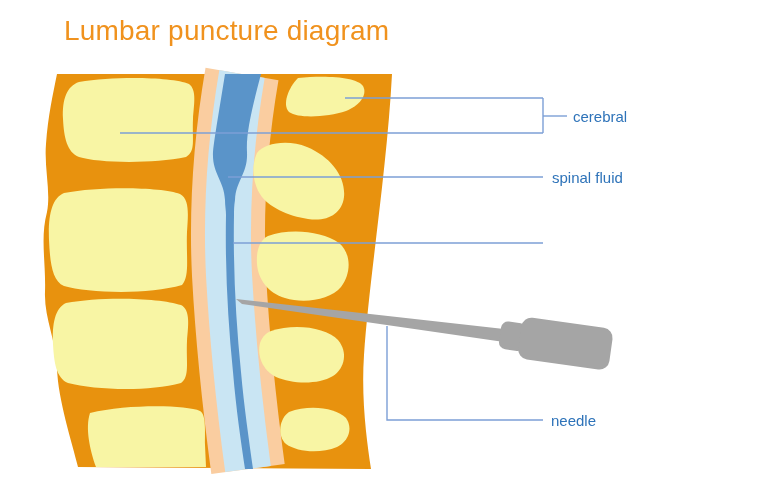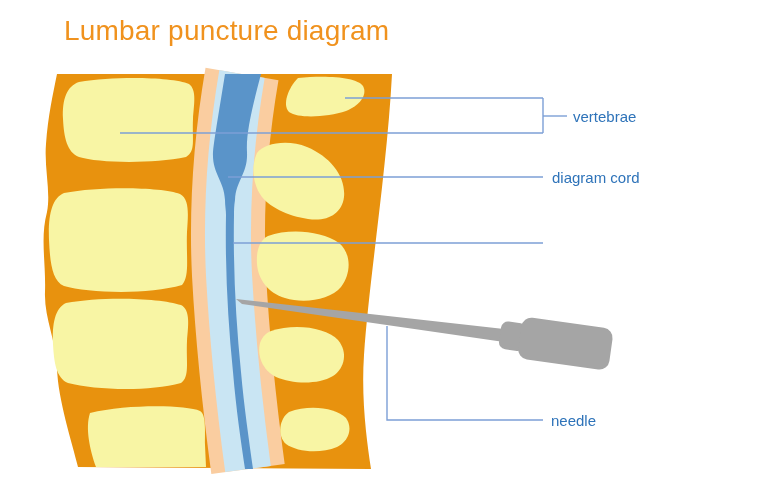--- a/index.html
+++ b/index.html
@@ -110,17 +110,17 @@
       <line x1="345" y1="98" x2="543" y2="98" stroke="#7C9FD6"></line>
       <line x1="120" y1="133" x2="543" y2="133" stroke="#7C9FD6"></line>
       <line x1="543" y1="98" x2="543" y2="133" stroke="#7C9FD6"></line>
       <line x1="543" y1="116" x2="567" y2="116" stroke="#7C9FD6"></line>
       <line x1="228" y1="177" x2="543" y2="177" stroke="#7C9FD6"></line>
       <line x1="233" y1="243" x2="543" y2="243" stroke="#7C9FD6"></line>
       <polyline points="387,326 387,420 543,420" stroke="#7C9FD6"></polyline>
     </g>
   </svg>
 
-  <div class="part-label" id="label-vertebrae">vertebrae</div>
-  <div class="part-label" id="label-spinal-cord">diagram cord</div>
+  <div class="part-label" id="label-vertebrae">cerebral</div>
+  <div class="part-label" id="label-spinal-cord">spinal fluid</div>
   <div class="part-label" id="label-needle">needle</div>
 
 </div>
 
 </body></html>

